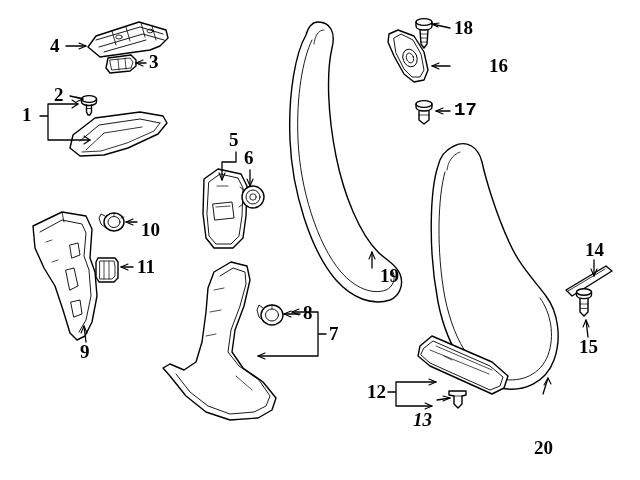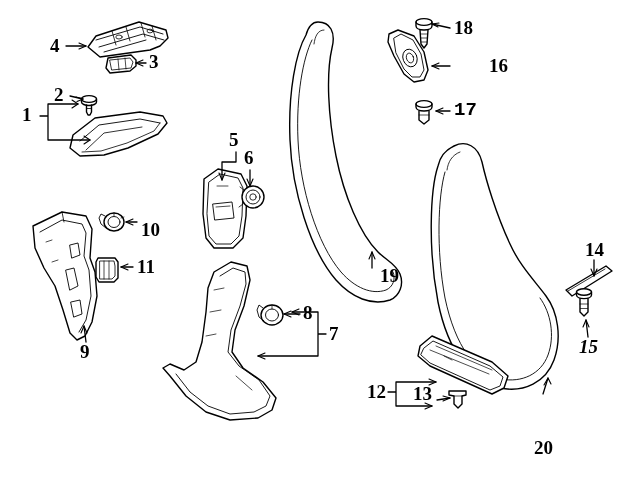--- a/index.html
+++ b/index.html
@@ -269,22 +269,22 @@
   <div class="callout-label" style="left:149px; top:52px;">3</div>
   <div class="callout-label" style="left:50px;  top:36px;">4</div>
   <div class="callout-label" style="left:229px; top:130px;">5</div>
   <div class="callout-label" style="left:244px; top:148px;">6</div>
   <div class="callout-label" style="left:329px; top:324px;">7</div>
   <div class="callout-label" style="left:303px; top:303px;">8</div>
   <div class="callout-label" style="left:80px;  top:342px;">9</div>
   <div class="callout-label" style="left:141px; top:212px;margin-top:8px;">10</div>
   <div class="callout-label" style="left:137px; top:257px;">11</div>
   <div class="callout-label" style="left:367px; top:382px;text-align:center;">12</div>
-  <div class="callout-label" style="left:413px; top:384px;">13</div>
+  <div class="callout-label" style="left:413px; top:410px;font-style:italic;">13</div>
   <div class="callout-label" style="left:585px; top:240px;">14</div>
-  <div class="callout-label" style="left:579px; top:337px;font-style:italic;">15</div>
+  <div class="callout-label" style="left:579px; top:337px;">15</div>
   <div class="callout-label" style="left:454px; top:56px;margin-left:35px;">16</div>
   <div class="callout-label" style="left:454px; top:101px;font-family:Liberation Mono, monospace;">17</div>
   <div class="callout-label" style="left:454px; top:18px;">18</div>
   <div class="callout-label" style="left:380px; top:266px;">19</div>
   <div class="callout-label" style="left:534px; top:394px;margin-top:44px;">20</div>
 
 </div>
 
 </body></html>

